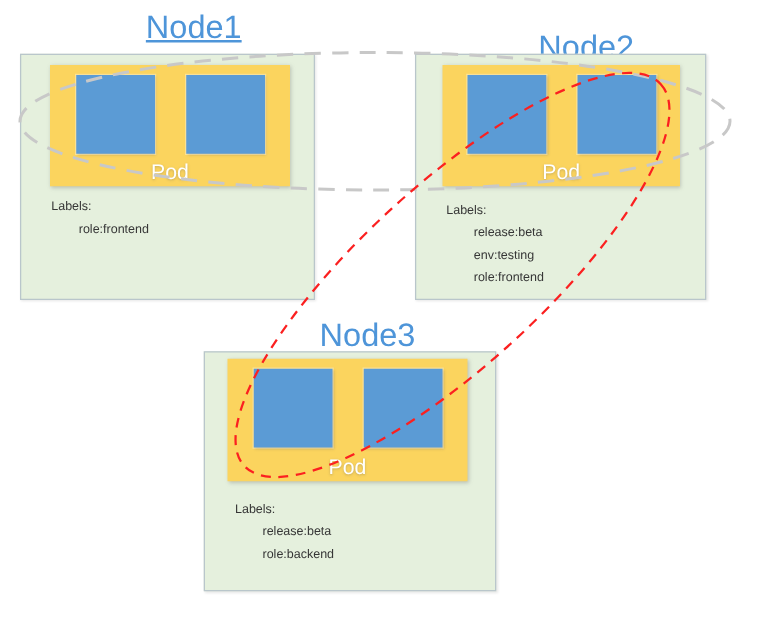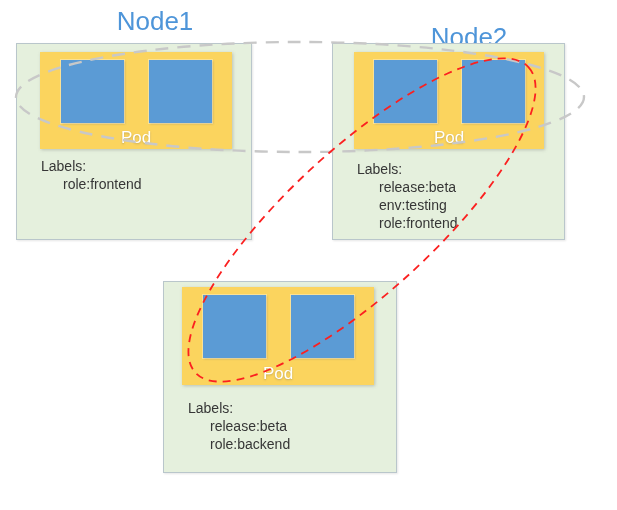--- a/index.html
+++ b/index.html
@@ -58,21 +58,21 @@
     font-size: 17px;
     line-height: 20px;
     font-weight: 500;
     color: var(--pod-text, #ffffff);
     text-shadow: 0 1px 2px rgba(90,90,90,0.35);
   }
   .labels {
     position: absolute;
     left: 24px;
     right: 4px;
-    font-size: 14px;
+    font-size: 10px;
     line-height: 18px;
     color: var(--label-text, #363636);
   }
   .labels .label-line {
     margin-left: 22px;
   }
   .overlay {
     position: absolute;
     left: 0;
     top: 0;
@@ -89,22 +89,23 @@
     stroke: var(--selector-red, #fb2020);
     stroke-width: 1.8;
     stroke-dasharray: 8 6;
   }
 </style>
 </head>
 <body>
 
 <div class="canvas">
 
-  <div class="node-title" style="left:55px; top:8px; width:200px;">Node1</div>
+  <div class="node-title" style="left:55px; top:8px; width:200px;text-decoration:underline;">Node1</div>
   <div class="node-title" style="left:369px; top:8px; width:200px;margin-top:16px;">Node2</div>
+  <div class="node-title" style="left:194px; top:255px; width:200px;">Node3</div>
 
   <div class="node" style="left:16px; top:43px; width:236px; height:197px;">
     <div class="pod" style="left:23px; top:8px; width:192px; height:97px;">
       <div class="container-sq"></div>
       <div class="container-sq"></div>
       <div class="pod-label">Pod</div>
     </div>
     <div class="labels" style="top:113px;">
       <div class="labels-heading">Labels:</div>
       <div class="label-line">role:frontend</div>

